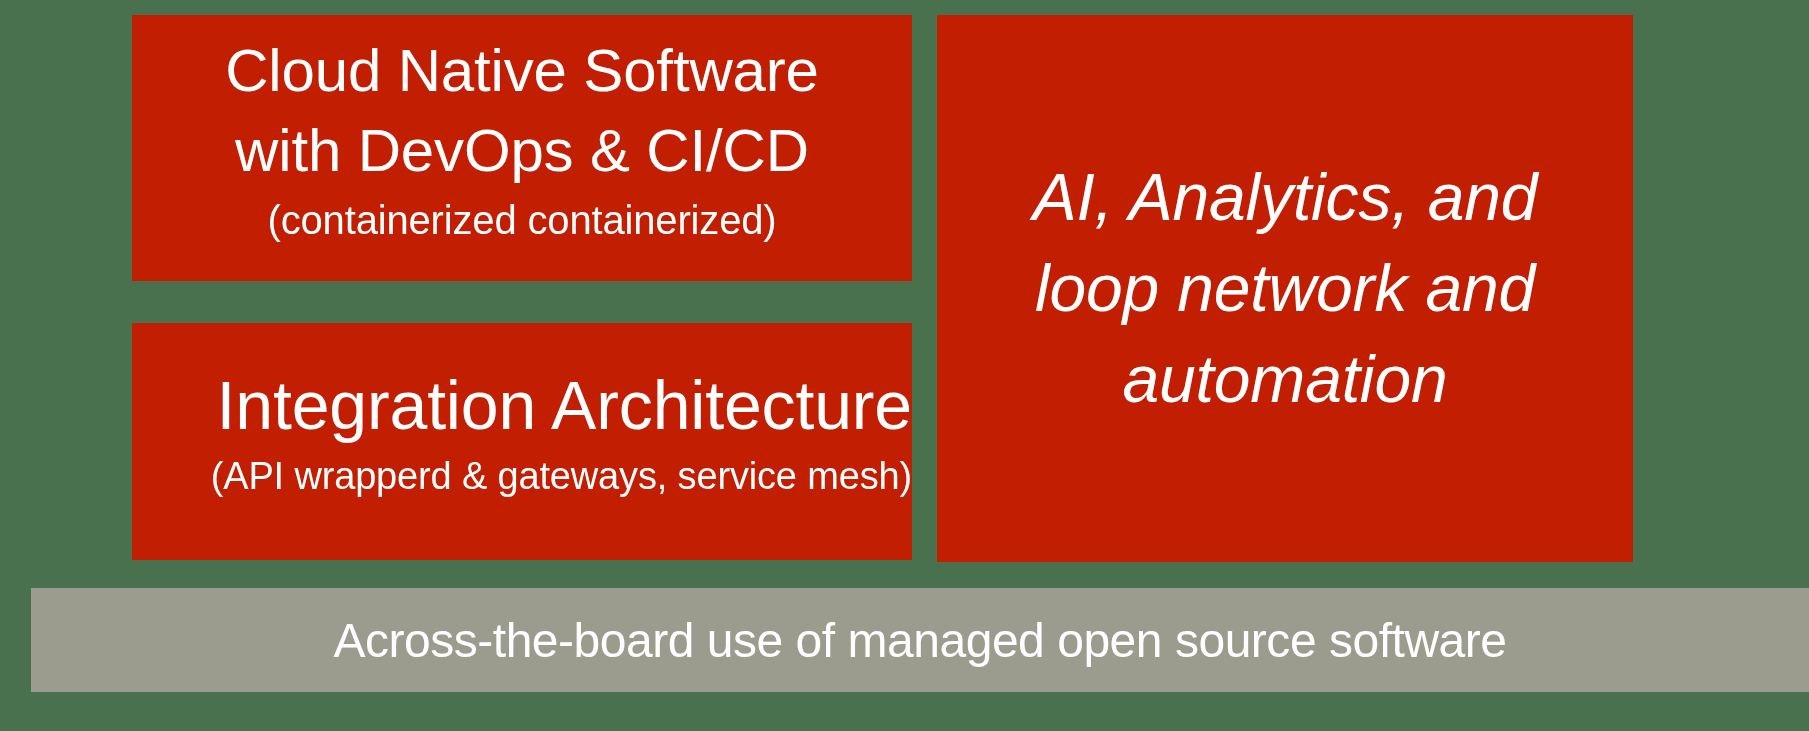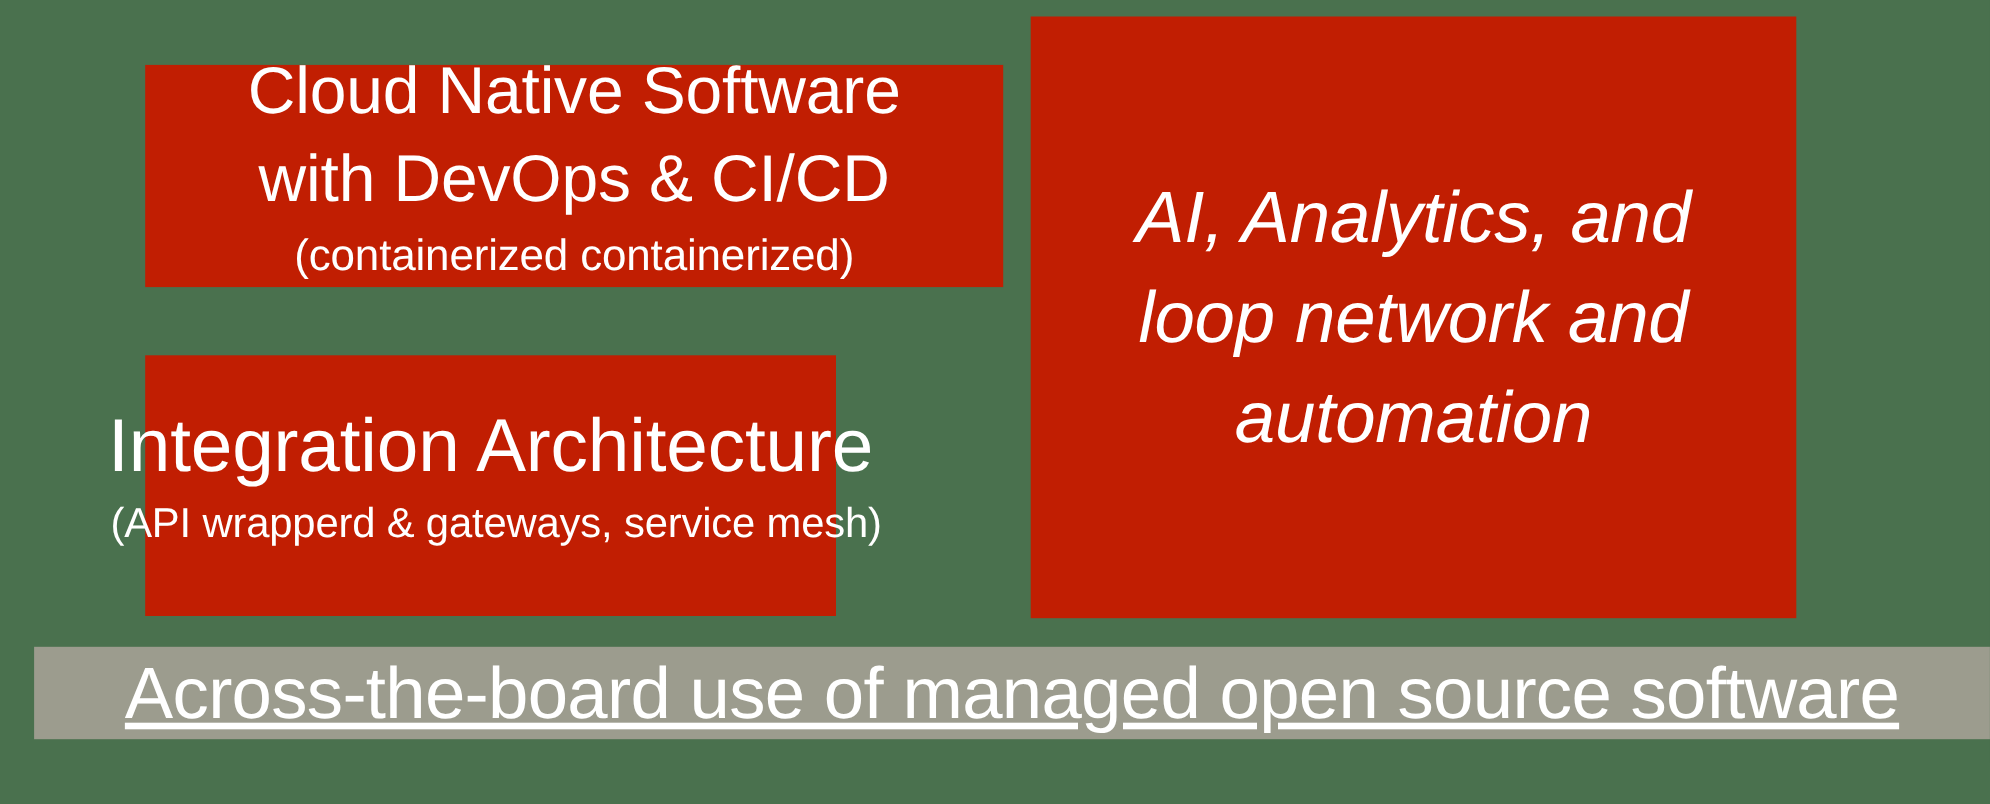--- a/index.html
+++ b/index.html
@@ -27,30 +27,30 @@
     align-items: center;
     justify-content: center;
     text-align: center;
     box-sizing: border-box;
     letter-spacing: -0.01em;
   }
   #box-cloud {
     left: 132px;
     top: 15px;
     width: 780px;
-    height: 202px;
+    height: 266px;
     padding-bottom: 16px;
-    margin-top: 44px;
   }
   #box-integration {
     left: 132px;
     top: 323px;
-    width: 628px;
+    width: 780px;
     height: 237px;
     padding-bottom: 18px;
+    align-items: flex-end;
   }
   #box-ai {
     left: 937px;
     top: 15px;
     width: 696px;
     height: 547px;
     font-style: italic;
   }
   .main-60 {
     font-size: 60px;
@@ -76,30 +76,29 @@
     font-size: 38px;
     line-height: 56px;
     white-space: nowrap;
     margin-left: 10px;
   }
   #bottom-bar {
     position: absolute;
     left: 31px;
     top: 588px;
     width: 1778px;
-    height: 84px;
+    height: 104px;
     background: var(--bar-gray, #9C9C8E);
     color: var(--text-white, #FFFFFF);
     display: flex;
     align-items: center;
     justify-content: center;
-    font-size: 66px;
+    font-size: 48px;
     letter-spacing: -0.01em;
     white-space: nowrap;
-    text-decoration: underline;
   }
 </style>
 </head>
 <body>
 
 <div class="slide">
 
   <div class="redbox" id="box-cloud">
     <div class="main-60">Cloud Native Software</div>
     <div class="main-60">with DevOps &amp; CI/CD</div>

